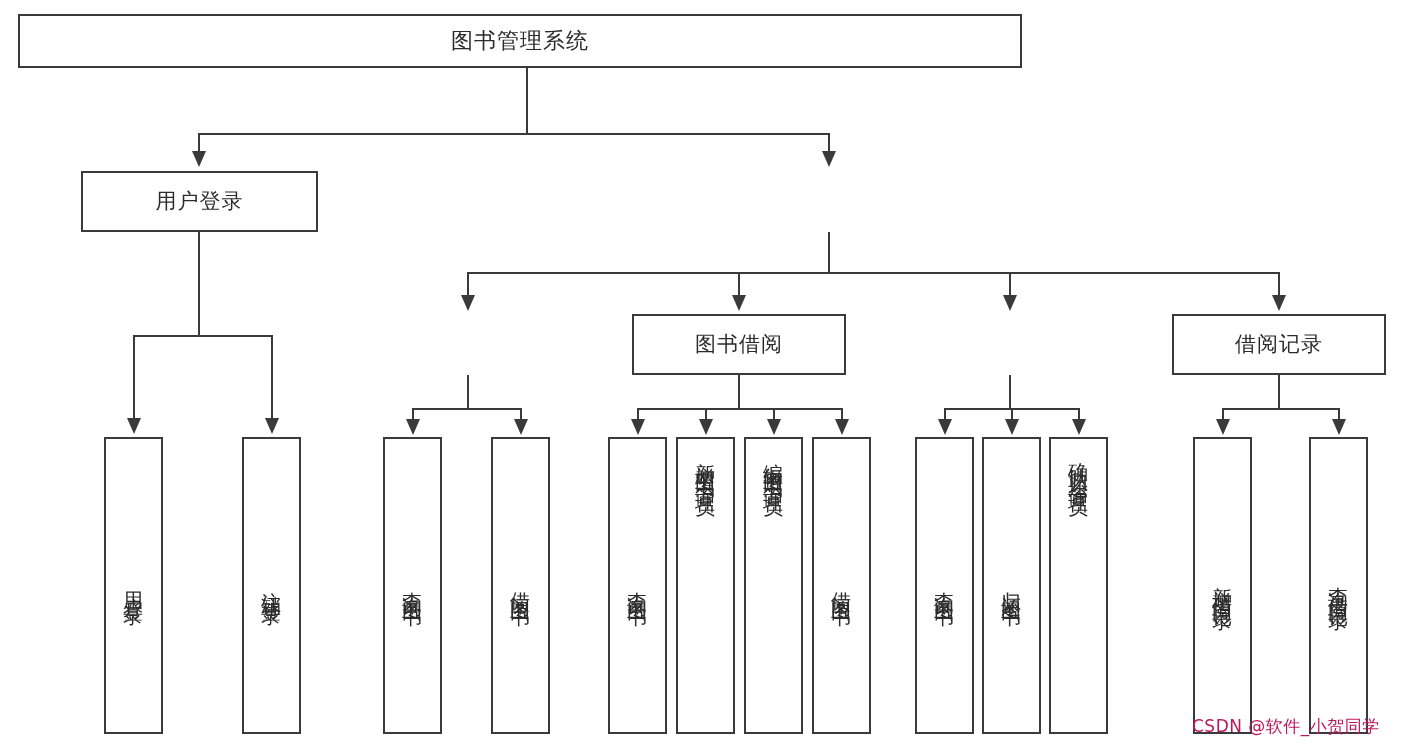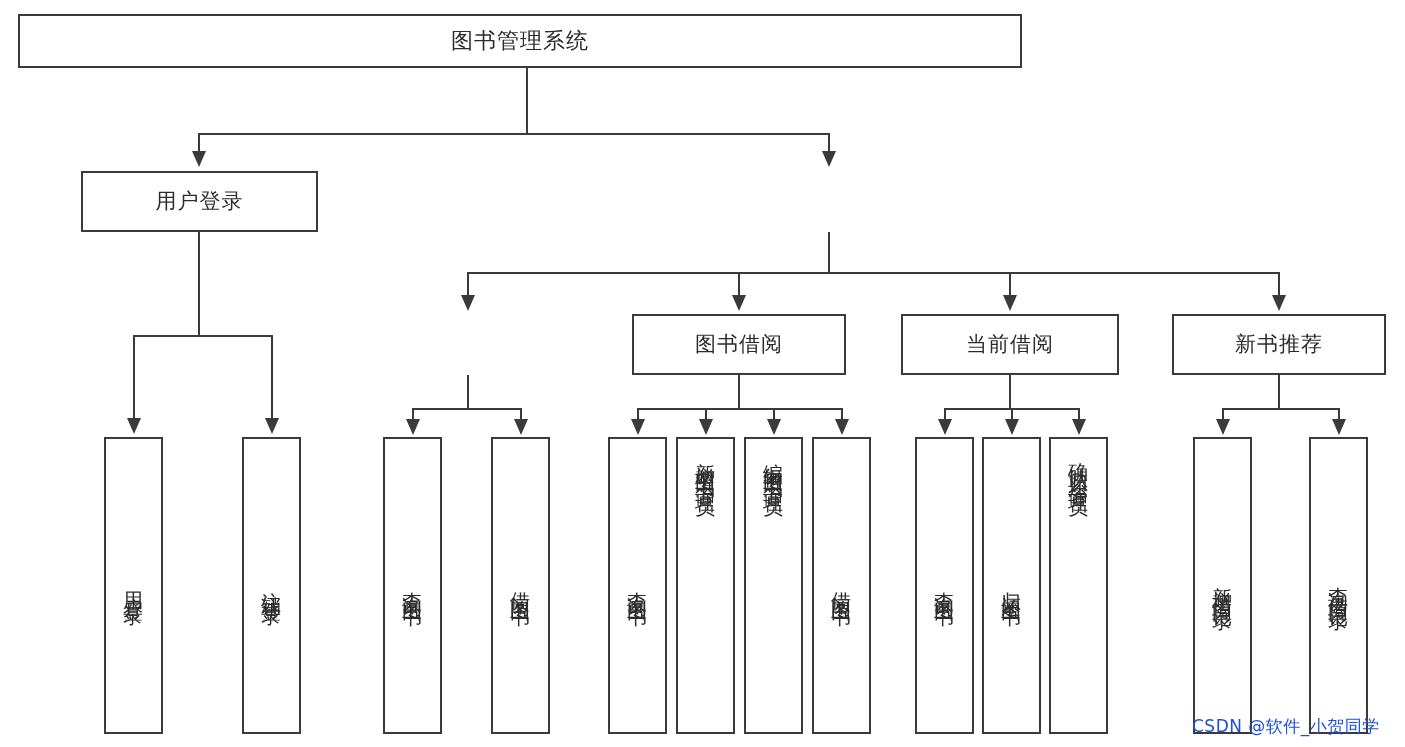--- a/index.html
+++ b/index.html
@@ -73,21 +73,21 @@
     width:0;height:0;
     border-left:7px solid transparent;
     border-right:7px solid transparent;
     border-top:16px solid #3a3a3a;
   }
 
   
   .watermark{
     position:absolute;
     font-size:17px;
-    color:#1d4ed8;
+    color:#be185d;
     white-space:nowrap;
     letter-spacing:0.5px;
     pointer-events:none;
   }
 </style>
 </head>
 <body>
 
 <div id="canvas">
 
@@ -123,25 +123,22 @@
   <div class="ln v" style="left:738px;top:272px;width:2px;height:24px;"></div>
   <div class="arrow" style="left:732px;top:295px;"></div>
   <div class="ln v" style="left:1009px;top:272px;width:2px;height:24px;"></div>
   <div class="arrow" style="left:1003px;top:295px;"></div>
   <div class="ln v" style="left:1278px;top:272px;width:2px;height:24px;"></div>
   <div class="arrow" style="left:1272px;top:295px;"></div>
 
   <div class="node" style="left:632px;top:314px;width:214px;height:61px;">
     <span class="lbl">图书借阅</span>
   </div>
-  <div class="node" style="left:901px;top:314px;width:218px;height:61px;">
-    <span class="lbl">当前借阅</span>
-  </div>
   <div class="node" style="left:1172px;top:314px;width:214px;height:61px;">
-    <span class="lbl">新书推荐</span>
+    <span class="lbl">借阅记录</span>
   </div>
 
   <div class="ln v" style="left:467px;top:375px;width:2px;height:34px;"></div>
   <div class="ln h" style="left:412px;top:408px;width:110px;height:2px;"></div>
   <div class="ln v" style="left:412px;top:408px;width:2px;height:12px;"></div>
   <div class="arrow" style="left:406px;top:419px;"></div>
   <div class="ln v" style="left:520px;top:408px;width:2px;height:12px;"></div>
   <div class="arrow" style="left:514px;top:419px;"></div>
 
   <div class="ln v" style="left:738px;top:375px;width:2px;height:34px;"></div>

